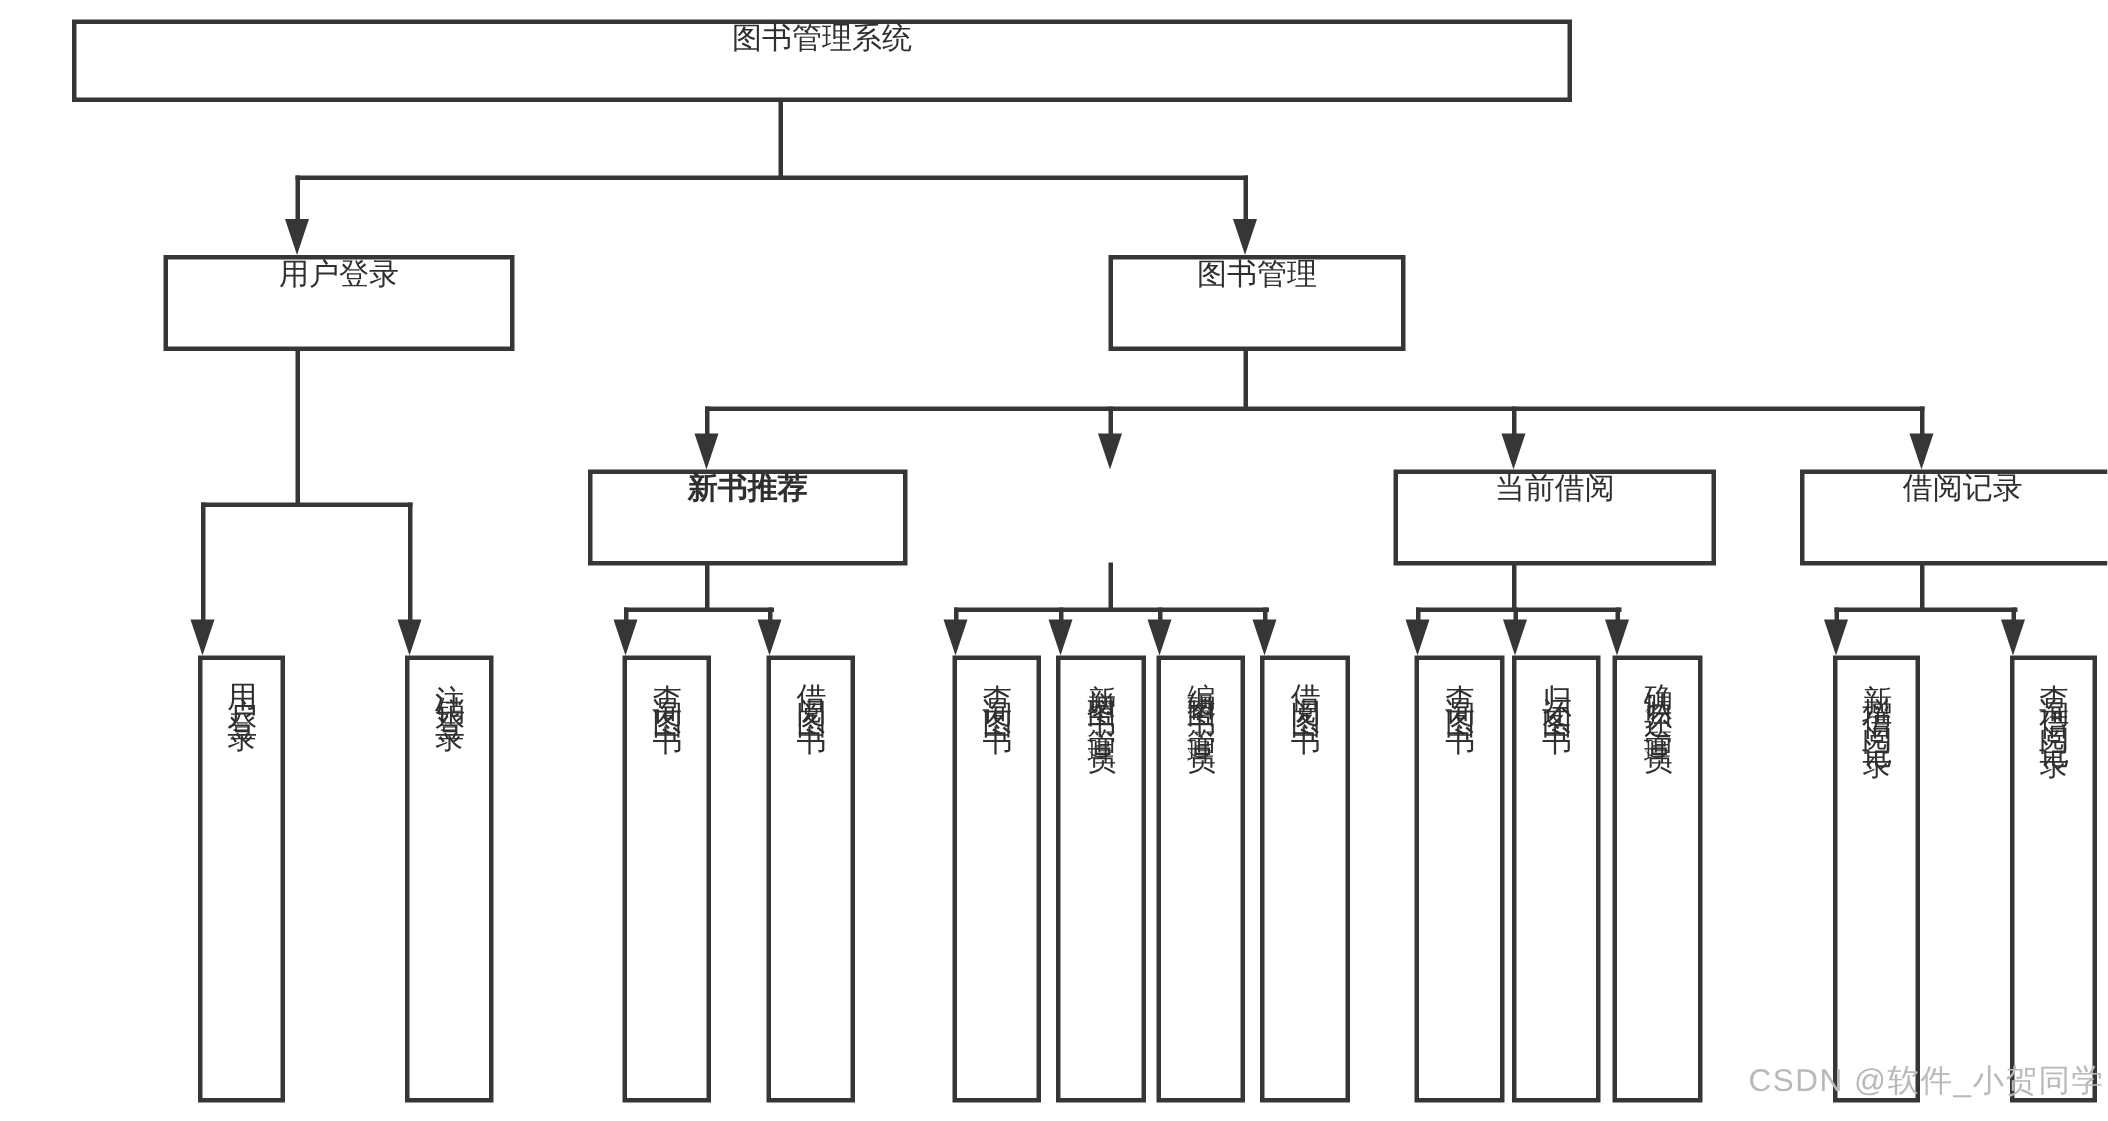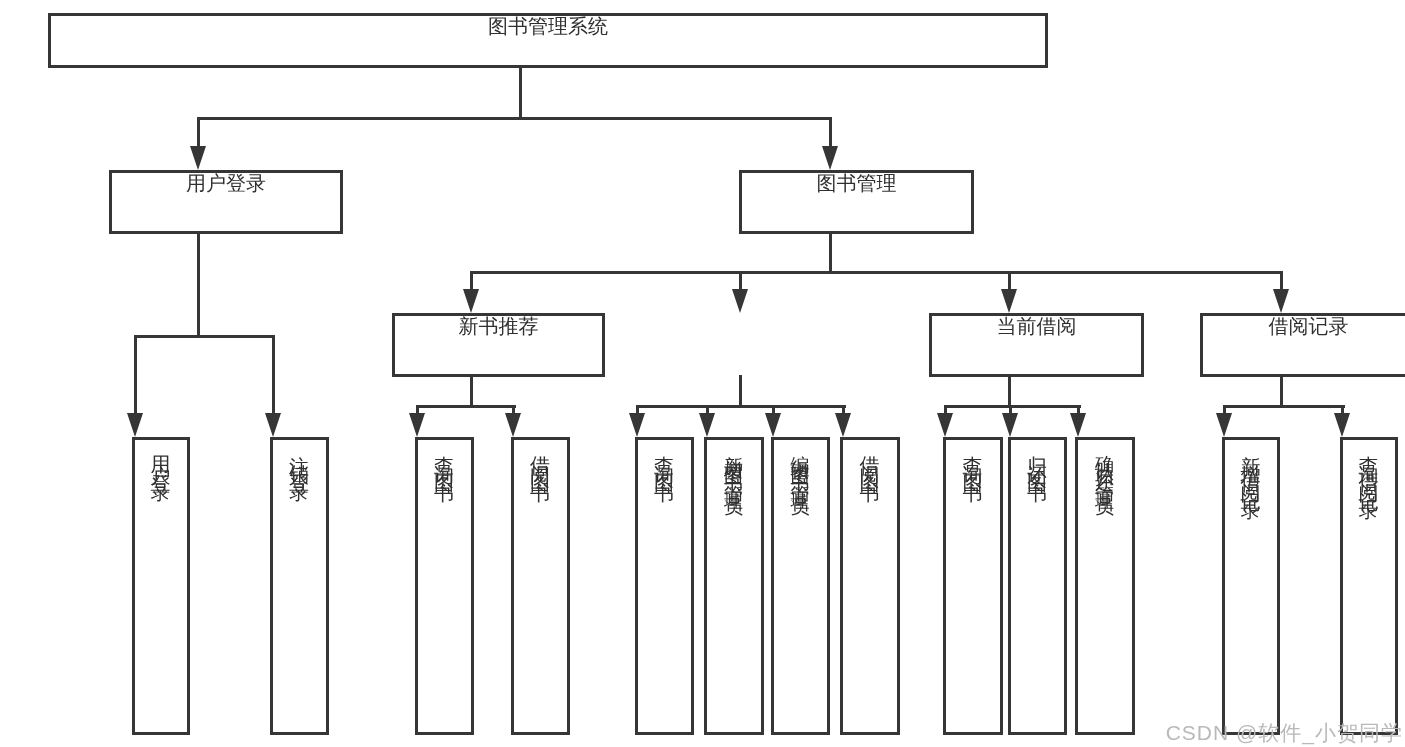--- a/index.html
+++ b/index.html
@@ -37,44 +37,44 @@
   .vl{position:absolute;width:3px;background:var(--line);}
   .hl{position:absolute;height:3px;background:var(--line);}
   .ar{
     position:absolute;width:0;height:0;
     border-left:8px solid transparent;
     border-right:8px solid transparent;
     border-top:24px solid var(--line);
   }
   .watermark{
     position:absolute;
-    right:2px;bottom:0;
+    right:2px;bottom:13px;
     color:var(--wm);
     font-size:21px;
     letter-spacing:1px;
     pointer-events:none;
   }
 </style>
 </head>
 <body>
 
 <div class="canvas">
 
   <div class="box" style="left:21px;top:13px;width:1000px;height:55px;">
     <span>图书管理系统</span>
   </div>
 
   <div class="box" style="left:82px;top:170px;width:234px;height:64px;">
     <span>用户登录</span>
   </div>
-  <div class="box" style="left:712px;top:170px;width:235px;height:64px;">
+  <div class="box" style="left:712px;top:170px;width:198px;height:64px;">
     <span>图书管理</span>
   </div>
 
-  <div class="box" style="left:365px;top:313px;width:213px;height:64px;">
+  <div class="box" style="left:365px;top:313px;width:213px;height:64px;font-weight:bold;">
     <span>新书推荐</span>
   </div>
   <div class="box" style="left:1173px;top:313px;width:217px;height:64px;">
     <span>借阅记录</span>
   </div>
   <div class="box" style="left:902px;top:313px;width:215px;height:64px;">
     <span>当前借阅</span>
   </div>
 
   <div class="box vbox" style="left:105px;top:437px;width:58px;height:298px;">

